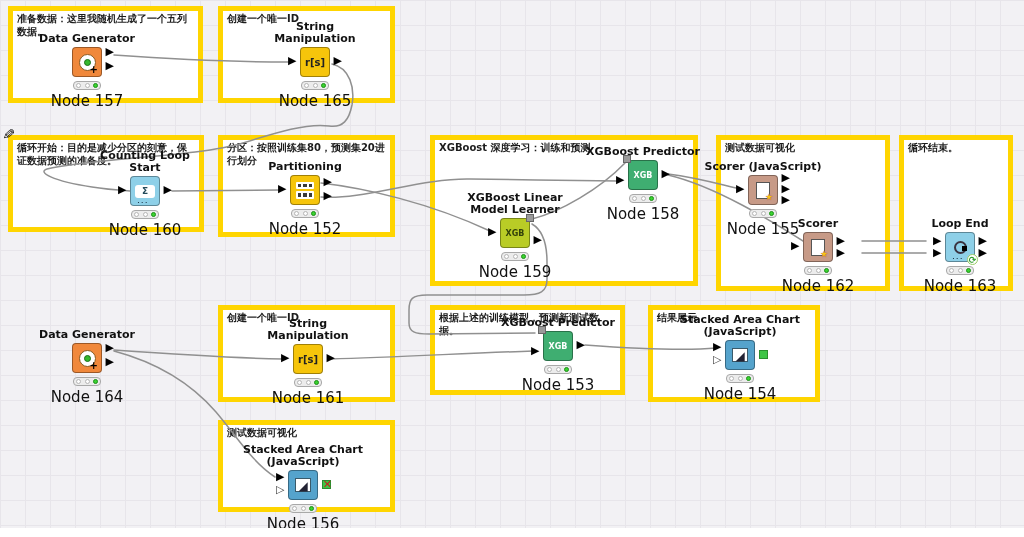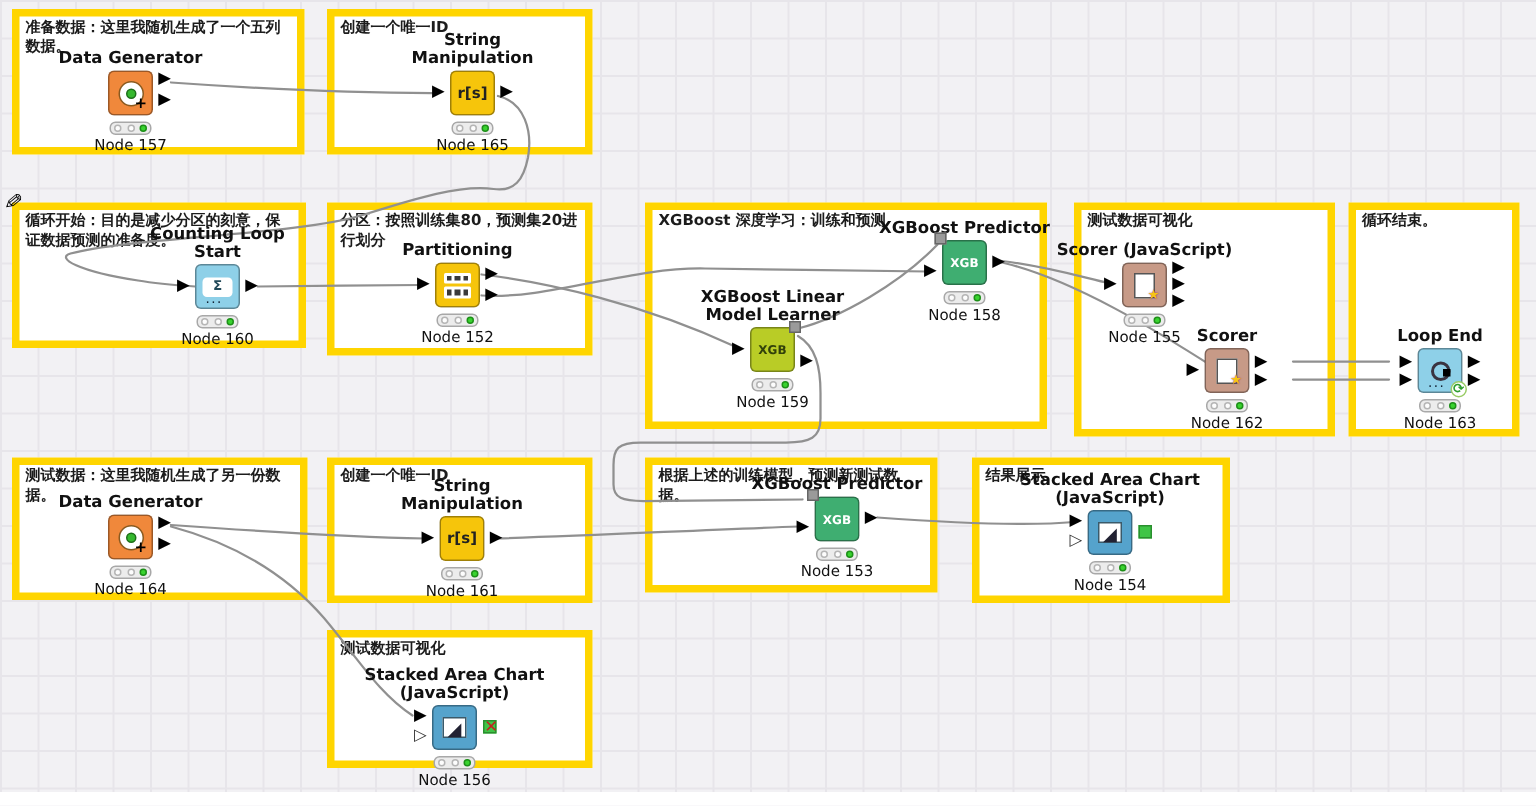--- a/index.html
+++ b/index.html
@@ -19,21 +19,21 @@
   .node{position:absolute;width:30px;height:30px;}
   .icon{width:30px;height:30px;border-radius:4px;box-sizing:border-box;border:1px solid rgba(0,0,0,.35);
     display:flex;align-items:center;justify-content:center;position:relative;}
   .nname{position:absolute;bottom:33px;left:-45px;width:120px;text-align:center;
     font-weight:bold;font-size:11px;line-height:11.5px;color:#111;}
   .traffic{position:absolute;top:34px;left:1px;width:28px;height:9px;background:#ececec;
     border:1px solid #a8a8a8;border-radius:4px;display:flex;align-items:center;
     justify-content:space-between;padding:0 2px;box-sizing:border-box;}
   .dot{width:5px;height:5px;border-radius:50%;background:#fdfdfd;border:1px solid #b5b5b5;box-sizing:border-box;}
   .dot.g{background:#39d32f;border-color:#1d8f18;}
-  .nid{position:absolute;top:45px;left:-45px;width:120px;text-align:center;font-size:10px;color:#111;white-space:nowrap;}
+  .nid{position:absolute;top:45px;left:-45px;width:120px;text-align:center;font-size:15px;color:#111;white-space:nowrap;}
   .p{position:absolute;font-size:11px;line-height:10px;color:#000;}
   .p.hollow{color:#333;}
   .sq{position:absolute;width:8px;height:8px;background:#9a9a9a;border:1px solid #666;box-sizing:border-box;}
   .gsq{position:absolute;width:9px;height:9px;background:#3fc546;border:1px solid #2a8f2e;box-sizing:border-box;}
   .xmark{position:absolute;font-size:11px;font-weight:bold;color:#c42020;line-height:9px;}
   
   .gen-circle{width:15px;height:15px;background:#fff;border-radius:50%;border:1px solid #8a5a20;
     display:flex;align-items:center;justify-content:center;}
   .gen-dot{width:7px;height:7px;border-radius:50%;background:#35b82e;border:1px solid #1c6e18;box-sizing:border-box;}
   .gen-plus{position:absolute;right:3px;bottom:2px;font-size:10px;font-weight:bold;color:#000;line-height:8px;}
@@ -60,21 +60,20 @@
 
 <div id="canvas">
 
   <div class="ann" style="left:8px;top:6px;width:195px;height:97px;"><span>准备数据：这里我随机生成了一个五列数据。</span></div>
   <div class="ann" style="left:218px;top:6px;width:177px;height:97px;"><span>创建一个唯一ID</span></div>
   <div class="ann" style="left:8px;top:135px;width:196px;height:97px;"><span>循环开始：目的是减少分区的刻意，保证数据预测的准备度。</span></div>
   <div class="ann" style="left:218px;top:135px;width:177px;height:102px;"><span>分区：按照训练集80，预测集20进行划分</span></div>
   <div class="ann" style="left:430px;top:135px;width:268px;height:151px;"><span>XGBoost 深度学习：训练和预测</span></div>
   <div class="ann" style="left:716px;top:135px;width:174px;height:156px;"><span>测试数据可视化</span></div>
   <div class="ann" style="left:899px;top:135px;width:114px;height:156px;"><span>循环结束。</span></div>
-  <div class="ann" style="left:8px;top:305px;width:197px;height:95px;"><span>测试数据：这里我随机生成了另一份数据。</span></div>
   <div class="ann" style="left:218px;top:305px;width:177px;height:97px;"><span>创建一个唯一ID</span></div>
   <div class="ann" style="left:430px;top:305px;width:195px;height:90px;"><span>根据上述的训练模型，预测新测试数据。</span></div>
   <div class="ann" style="left:648px;top:305px;width:172px;height:97px;"><span>结果展示</span></div>
   <div class="ann" style="left:218px;top:420px;width:177px;height:92px;"><span>测试数据可视化</span></div>
   <div class="pencil">✎</div>
 
   <svg id="wires" width="1024" height="537">
     <path d="M114,55 C170,59 240,62 288,62"></path>
     <path d="M332,64 C350,68 355,88 352,105 C349,120 343,128 329,126 C307,123 278,132 243,143 C198,157 88,158 47,169 C37,172 52,181 92,187 C104,189 116,190 130,191"></path>
     <path d="M172,191 C200,191 250,190 280,190"></path>

